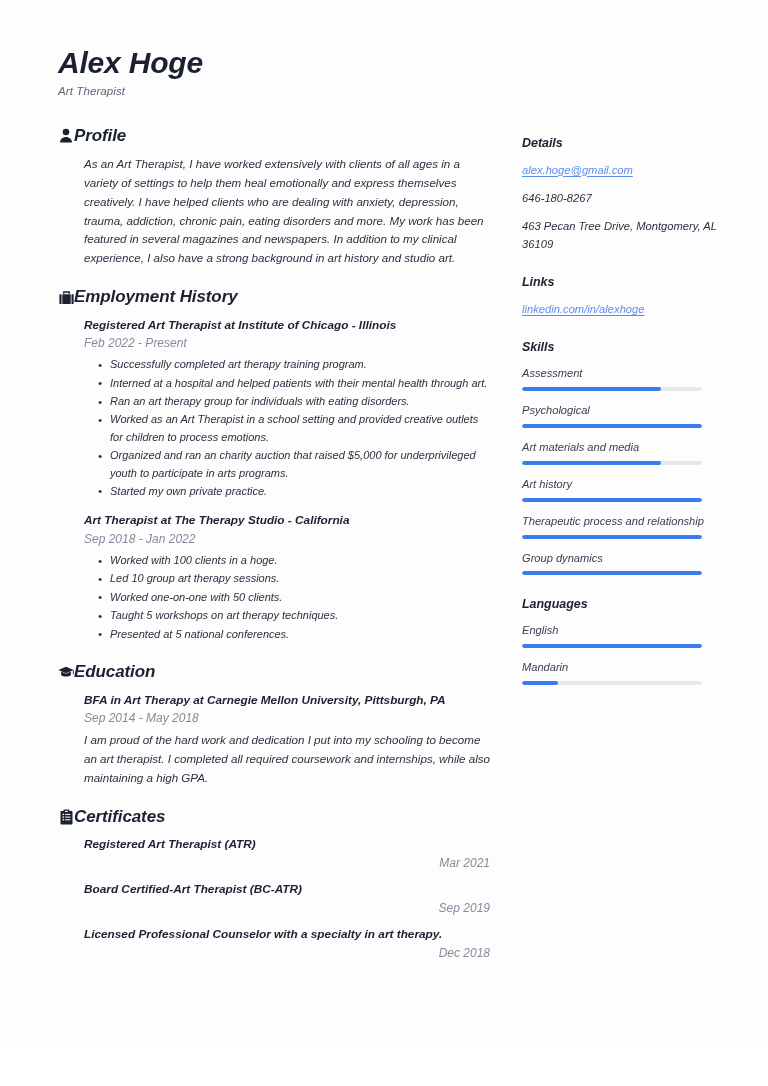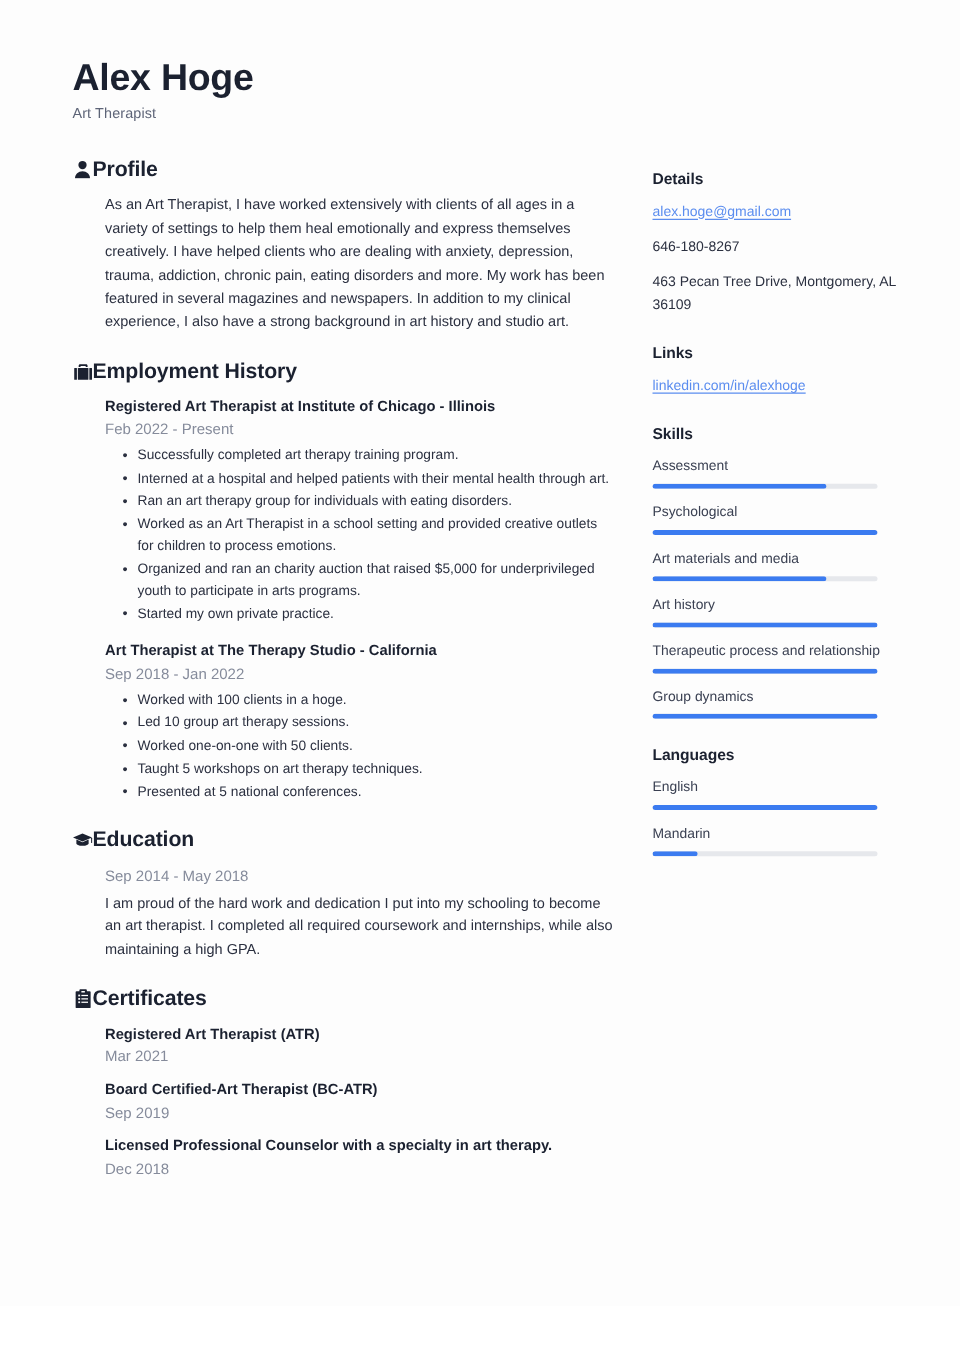--- a/index.html
+++ b/index.html
@@ -17,20 +17,21 @@
     -webkit-font-smoothing: antialiased;
   }
 
   .page {
     position: relative;
     width: 768px;
     height: 1045px;
     background: #fdfdfd;
     box-sizing: border-box;
     padding: 46px 46px 0 58px;
+    font-style: italic;
   }
 
   
   .header { margin-bottom: 30px; }
   .cand-name {
     font-size: 30px;
     font-weight: 700;
     letter-spacing: -0.2px;
     color: #1b2130;
     line-height: 1.15;
@@ -123,21 +124,21 @@
   ul.bullets li::before {
     content: "•";
     position: absolute;
     left: -12px;
     top: -0.5px;
     color: #2b3040;
     font-size: 11.6px;
   }
 
   .cert-entry { margin-bottom: 9px; }
-  .cert-entry .entry-date { margin-bottom: 0; }
+  .cert-entry .entry-date { margin-bottom: 0; text-align: right; }
 
   
   .side-block { margin-bottom: 22px; }
   .side-head {
     font-size: 12.5px;
     font-weight: 700;
     color: #1b2130;
     margin: 0 0 12px 0;
     letter-spacing: -0.05px;
   }
@@ -256,20 +257,21 @@
             <svg width="16" height="12" viewBox="0 0 16 12" fill="currentColor">
               <path d="M8 0.8 15.6 4 8 7.2 0.4 4z"></path>
               <path d="M3.1 5.6v3.1c0 .9 2.2 1.9 4.9 1.9s4.9-1 4.9-1.9V5.6L8 7.8z"></path>
               <rect x="14.9" y="4.1" width="0.9" height="4.3" rx="0.45"></rect>
             </svg>
           </span>
           <span class="sec-title">Education</span>
         </div>
         <div class="sec-body">
           <div class="entry">
+            <p class="entry-title">BFA in Art Therapy at Carnegie Mellon University, Pittsburgh, PA</p>
             <p class="entry-date">Sep 2014 - May 2018</p>
             <p class="entry-desc">I am proud of the hard work and dedication I put into my schooling to become an art therapist. I completed all required coursework and internships, while also maintaining a high GPA.</p>
           </div>
         </div>
       </div>
 
       <div class="section">
         <div class="sec-head">
           <span class="sec-icon">
             <svg width="13" height="16" viewBox="0 0 13 16" fill="currentColor">

